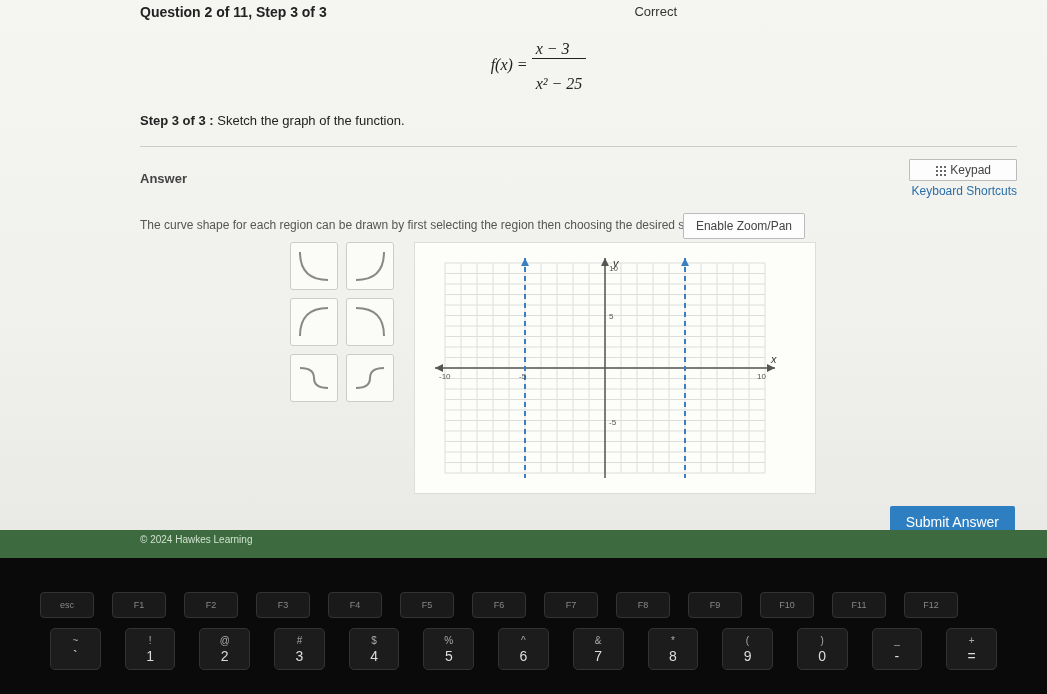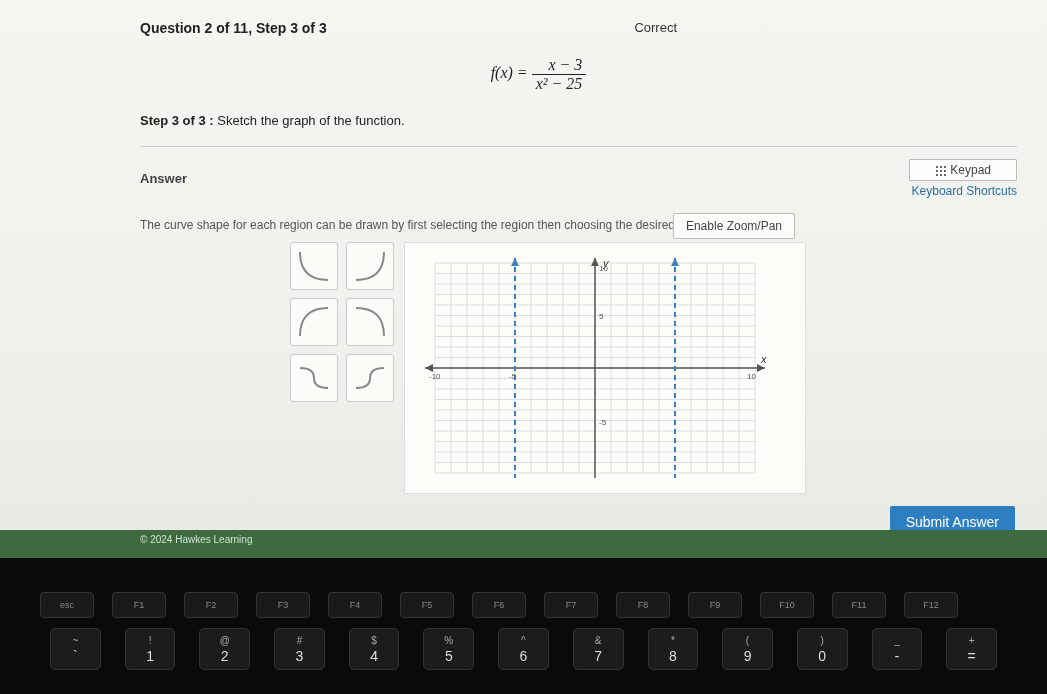--- a/index.html
+++ b/index.html
@@ -18,41 +18,41 @@
       position: relative;
     }
     .content {
       padding: 0 30px 0 140px;
       position: relative;
       height: 100%;
     }
     .q-header {
       display: flex;
       justify-content: space-between;
-      padding-top: 20px;
+      padding-top: 4px;
     }
     .q-title { font-weight: bold; font-size: 14px; color: #222; }
     .correct { font-size: 13px; color: #333; margin-right: 340px; }
     .instruct { font-size: 13px; color: #444; margin-top: 8px; }
     .formula {
       text-align: center;
       margin: 20px 0 20px -80px;
       font-family: 'Times New Roman', serif;
       font-style: italic;
       font-size: 16px;
       color: #222;
     }
     .frac {
       display: inline-block;
       vertical-align: middle;
-      text-align: right;
+      text-align: left;
       font-style: italic;
     }
     .frac .num { display: block; border-bottom: 1px solid #222; padding: 0 4px; }
-    .frac .den { display: block; padding: 0 4px; }
+    .frac .den { display: block; padding: 0 4px; margin-top: 16px; }
     .step { font-weight: bold; font-size: 13px; color: #222; margin-top: 10px; }
     .step .light { font-weight: normal; }
     hr.divider { border: none; border-top: 1px solid #ccc; margin: 18px 0 12px 0; }
     .answer-row {
       display: flex;
       justify-content: space-between;
       align-items: center;
     }
     .answer-label { font-weight: bold; font-size: 13px; color: #444; }
     .right-tools { text-align: right; font-size: 12px; color: #555; }
@@ -65,21 +65,21 @@
       padding: 3px 25px;
       font-size: 12px;
       border-radius: 1px;
       cursor: pointer;
       color: #444;
     }
     .kbd-link { color: #2a6ea8; font-size: 12px; margin-top: 3px; cursor: pointer; }
     .hint { font-size: 12px; color: #555; margin: 20px 0 10px 0; }
     .workspace {
       display: flex;
-      gap: 10px;
+      gap: 20px;
       align-items: flex-start;
       margin-left: 150px;
     }
     .shape-grid {
       display: grid;
       grid-template-columns: 48px 48px;
       grid-auto-rows: 48px;
       gap: 8px;
     }
     .shape-btn {

